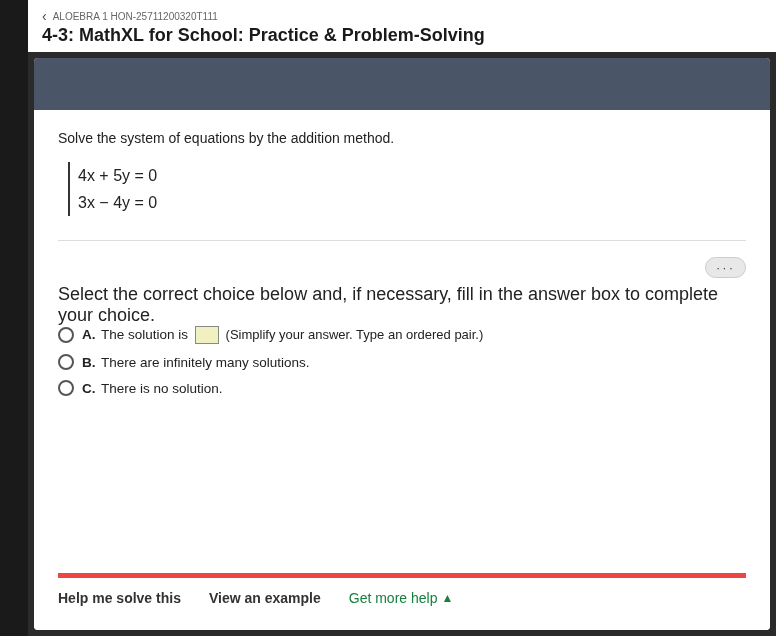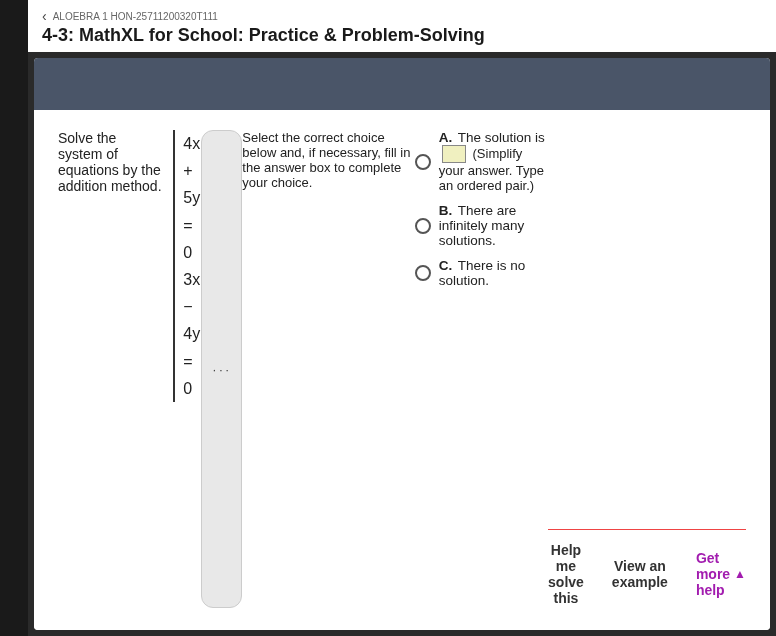--- a/index.html
+++ b/index.html
@@ -77,21 +77,21 @@
       background: #4a5568;
       height: 52px;
       flex-shrink: 0;
     }
 
     .card-body {
       background: #ffffff;
       flex: 1;
       padding: 20px 24px 16px 24px;
       display: flex;
-      flex-direction: row;
+      flex-direction: column;
     }
 
     .problem-instruction {
       font-size: 14px;
       color: #222;
       margin-bottom: 16px;
     }
 
     .equation-block {
       margin-left: 10px;
@@ -125,23 +125,22 @@
       border: 1px solid #ccc;
       border-radius: 12px;
       padding: 2px 10px;
       font-size: 13px;
       color: #444;
       cursor: pointer;
       letter-spacing: 2px;
     }
 
     .select-instruction {
-      font-size: 13px;
-      color: #222;
-      margin-bottom: 14px;
+      font-size: 18px;
+      color: #222;
     }
 
     .choices {
       display: flex;
       flex-direction: column;
       gap: 10px;
       margin-bottom: 20px;
     }
 
     .choice-row {
@@ -182,42 +181,42 @@
       font-size: 13px;
       color: #222;
     }
 
     .action-buttons {
       display: flex;
       align-items: center;
       gap: 28px;
       margin-top: auto;
       padding-top: 12px;
-      border-top: 1px solid #ef4444;
+      border-top: 5px solid #ef4444;
       padding-bottom: 8px;
     }
 
     .action-link {
       font-size: 14px;
       font-weight: bold;
       color: #333;
       cursor: pointer;
       text-decoration: none;
       background: none;
       border: none;
       padding: 0;
     }
 
     .get-more-help {
       display: flex;
       align-items: center;
       gap: 4px;
       font-size: 14px;
-      font-weight: bold;
-      color: #a21caf;
+      font-weight: normal;
+      color: #15803d;
       cursor: pointer;
     }
 
     .chevron-up {
       font-size: 12px;
     }
 
     .card-footer {
       background: #f5f5f5;
       padding: 8px 16px 10px 16px;

